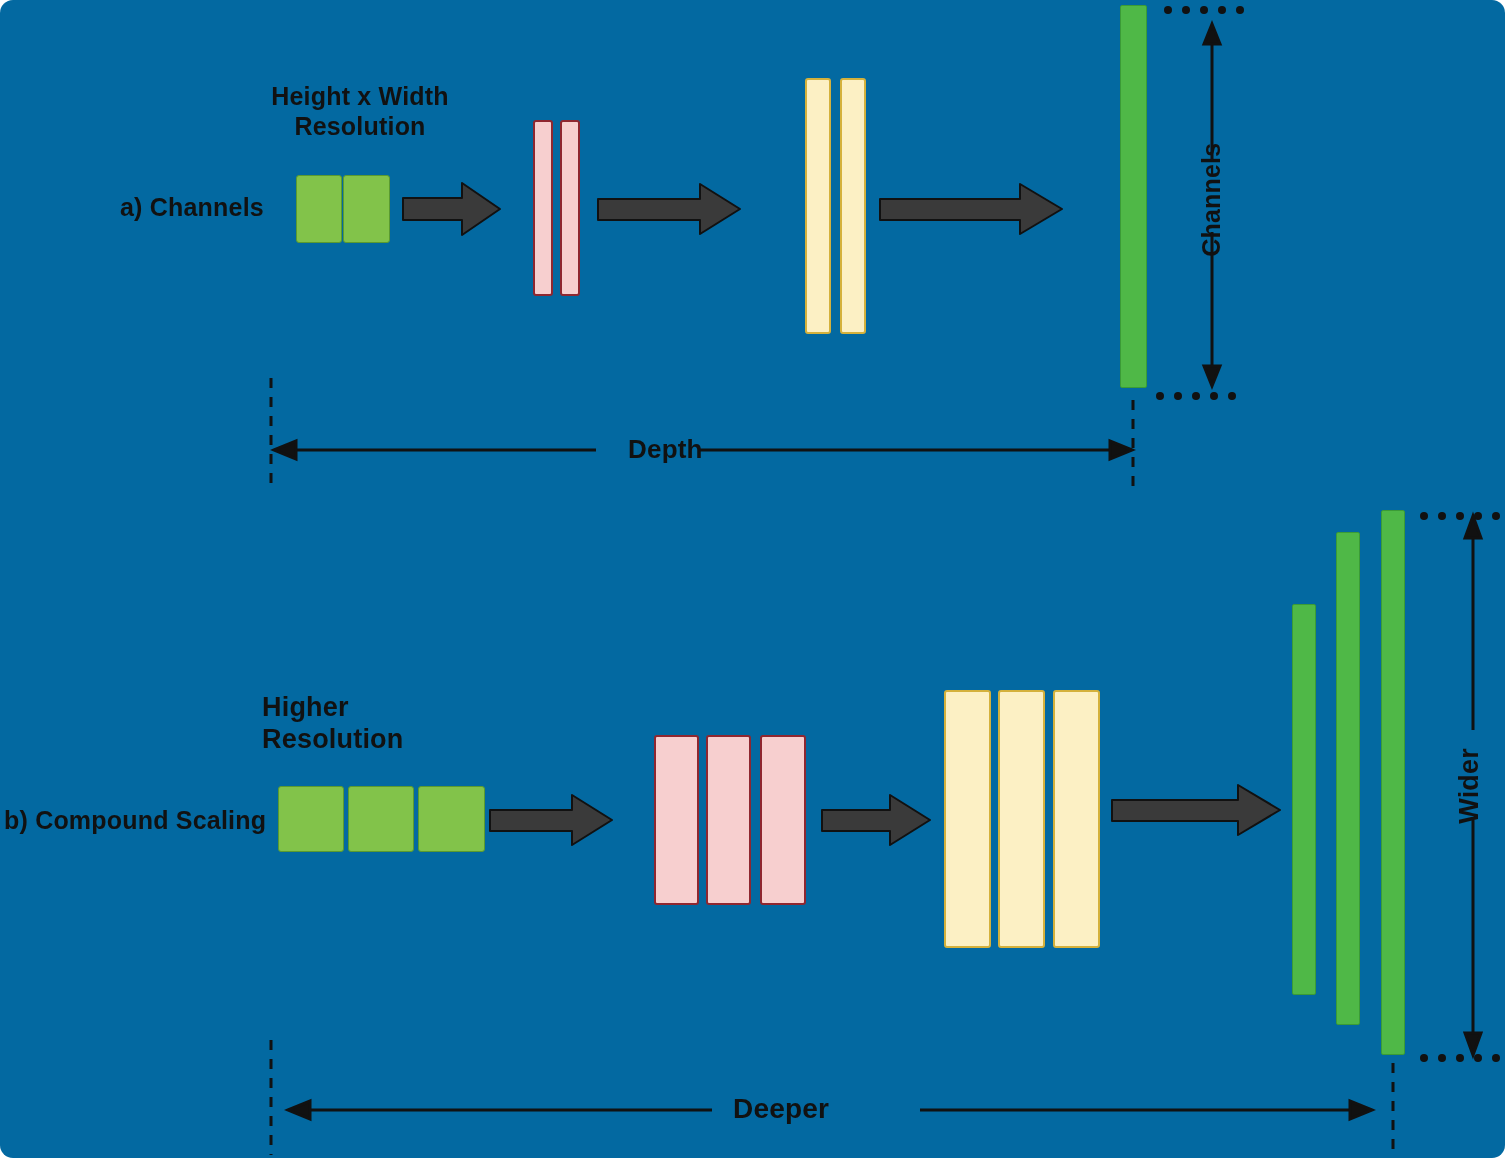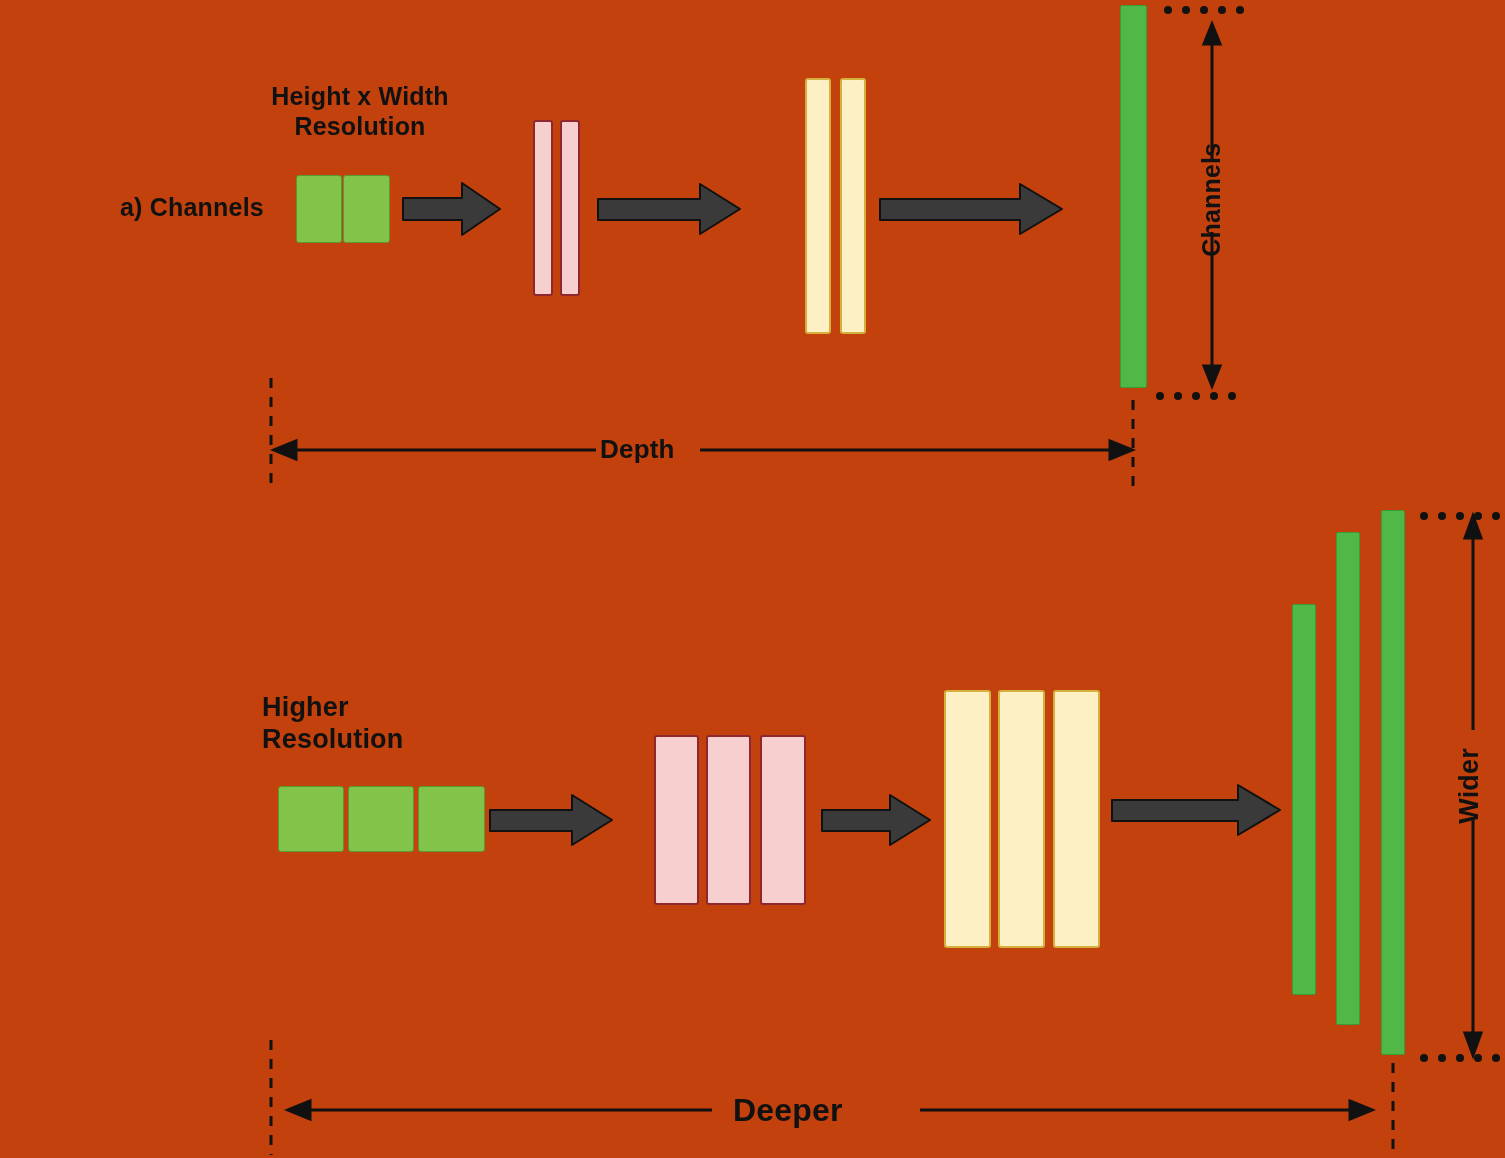--- a/index.html
+++ b/index.html
@@ -7,22 +7,23 @@
     padding: 0;
     background: #ffffff;
   }
   body {
     font-family: "Liberation Sans", sans-serif;
   }
   #canvas {
     position: relative;
     width: 1505px;
     height: 1158px;
-    background: #c2410c;
+    background: #0369a1;
     overflow: hidden;
+    border-radius: 13px;
   }
   .lbl {
     position: absolute;
     color: #111111;
     font-weight: bold;
     line-height: 1.18;
     white-space: pre-line;
     letter-spacing: 0.2px;
   }
   .blk {
@@ -79,25 +80,26 @@
 
   <div class="blk yellow" style="left:805px; top:78px; width:26px; height:256px;"></div>
   <div class="blk yellow" style="left:840px; top:78px; width:26px; height:256px;"></div>
 
   <div class="blk greenbar" style="left:1120px; top:5px; width:27px; height:383px;"></div>
 
   <div class="lbl rot" style="left:1150px; top:180px; width:140px; text-align:center; font-size:25px;
               transform: translateX(-50%) rotate(-90deg); transform-origin: 50% 50%;
               left:1212px; top:185px;">Channels</div>
 
-  <div class="lbl" style="left:600px; top:434px; font-size:26px;">Depth</div>
+  <div class="lbl" style="left:628px; top:434px; font-size:26px;">Depth</div>
 
   <div class="lbl" style="left:262px; top:692px; width:240px; text-align:left; font-size:27px;">Higher
 Resolution</div>
 
+  <div class="lbl" style="left:4px; top:806px; font-size:25px;">b) Compound Scaling</div>
 
   <div class="blk green" style="left:278px; top:786px; width:66px; height:66px;"></div>
   <div class="blk green" style="left:348px; top:786px; width:66px; height:66px;"></div>
   <div class="blk green" style="left:418px; top:786px; width:67px; height:66px;"></div>
 
   <div class="blk pink" style="left:654px; top:735px; width:45px; height:170px;"></div>
   <div class="blk pink" style="left:706px; top:735px; width:45px; height:170px;"></div>
   <div class="blk pink" style="left:760px; top:735px; width:46px; height:170px;"></div>
 
   <div class="blk yellow" style="left:944px; top:690px; width:47px; height:258px;"></div>
@@ -105,21 +107,21 @@
   <div class="blk yellow" style="left:1053px; top:690px; width:47px; height:258px;"></div>
 
   <div class="blk greenbar" style="left:1292px; top:604px; width:24px; height:391px;"></div>
   <div class="blk greenbar" style="left:1336px; top:532px; width:24px; height:493px;"></div>
   <div class="blk greenbar" style="left:1381px; top:510px; width:24px; height:545px;"></div>
 
   <div class="lbl rot" style="width:140px; text-align:center; font-size:27px;
               transform: rotate(-90deg); transform-origin: 50% 50%;
               left:1400px; top:770px;">Wider</div>
 
-  <div class="lbl" style="left:733px; top:1092px; font-size:32px;">Deeper</div>
+  <div class="lbl" style="left:733px; top:1092px; font-size:28px;">Deeper</div>
 
   <svg class="layer" viewBox="0 0 1505 1158" xmlns="http://www.w3.org/2000/svg">
 
     <g fill="#3a3a3a" stroke="#111111" stroke-width="2" stroke-linejoin="round">
       <path d="M 403 198 L 462 198 L 462 183 L 500 209 L 462 235 L 462 220 L 403 220 Z"></path>
     </g>
     <g fill="#3a3a3a" stroke="#111111" stroke-width="2" stroke-linejoin="round">
       <path d="M 598 199 L 700 199 L 700 184 L 740 209 L 700 234 L 700 220 L 598 220 Z"></path>
     </g>
     <g fill="#3a3a3a" stroke="#111111" stroke-width="2" stroke-linejoin="round">

